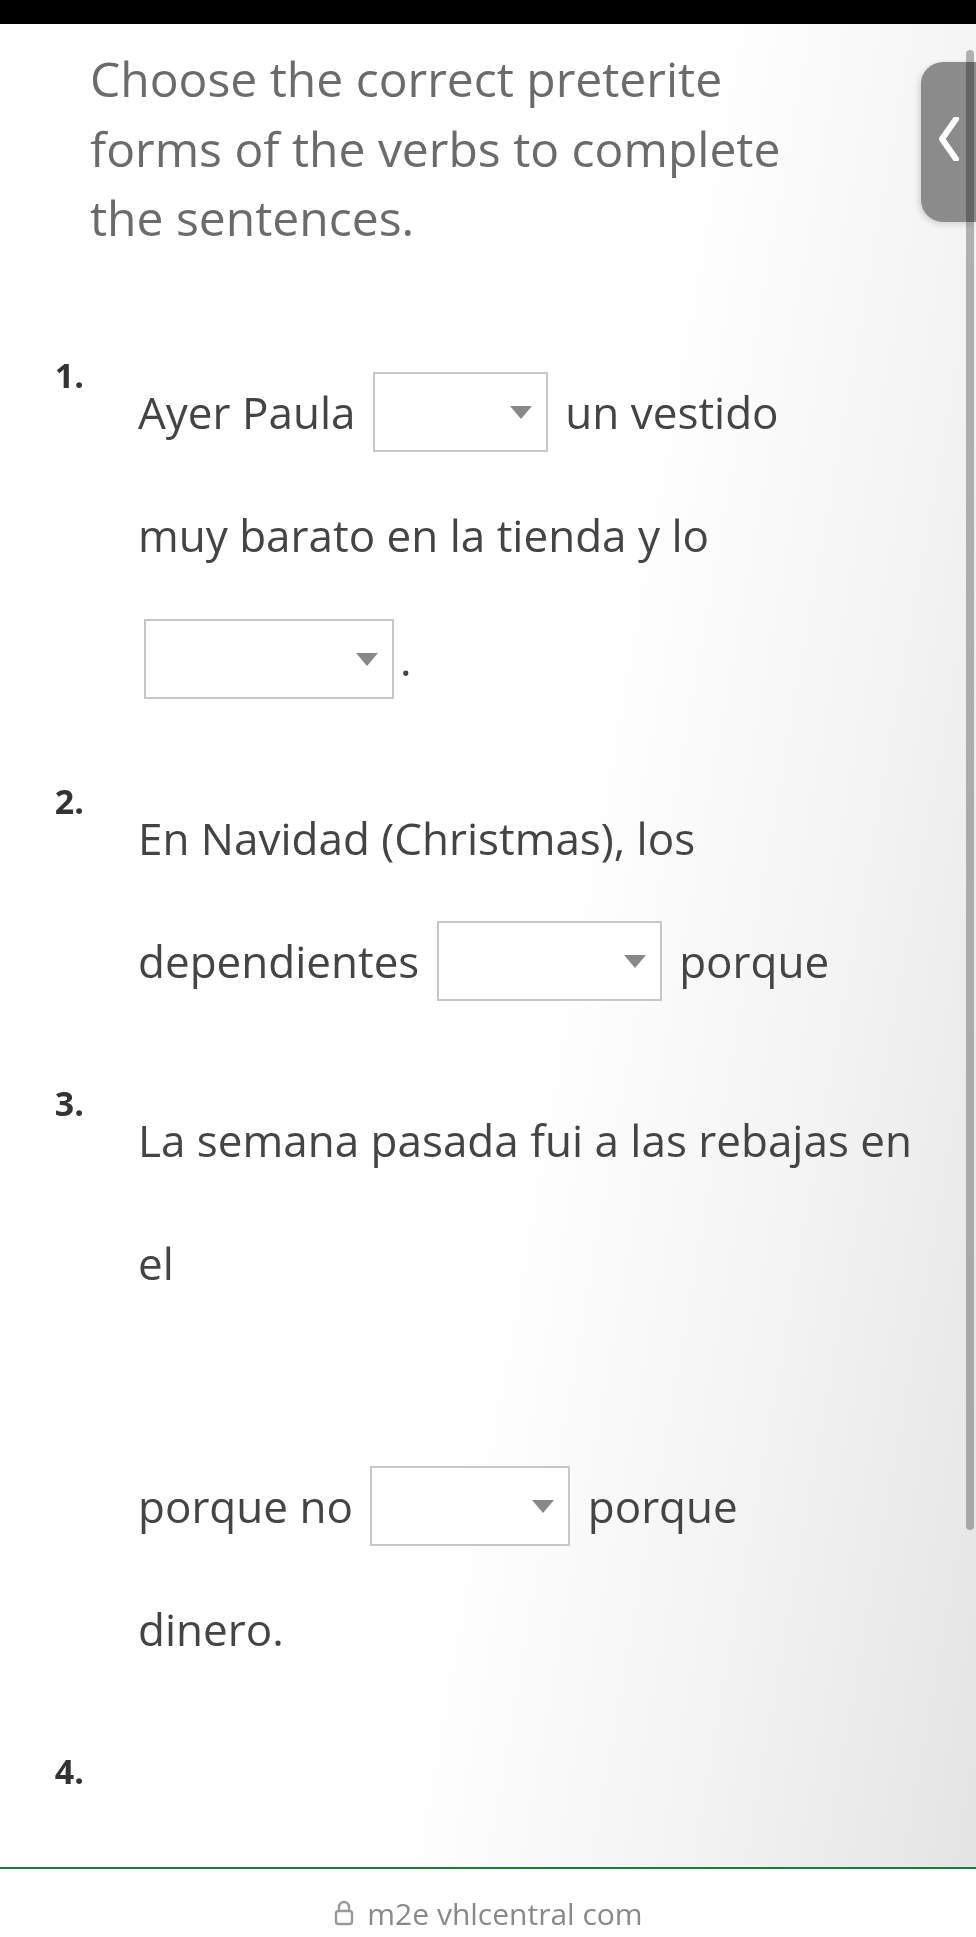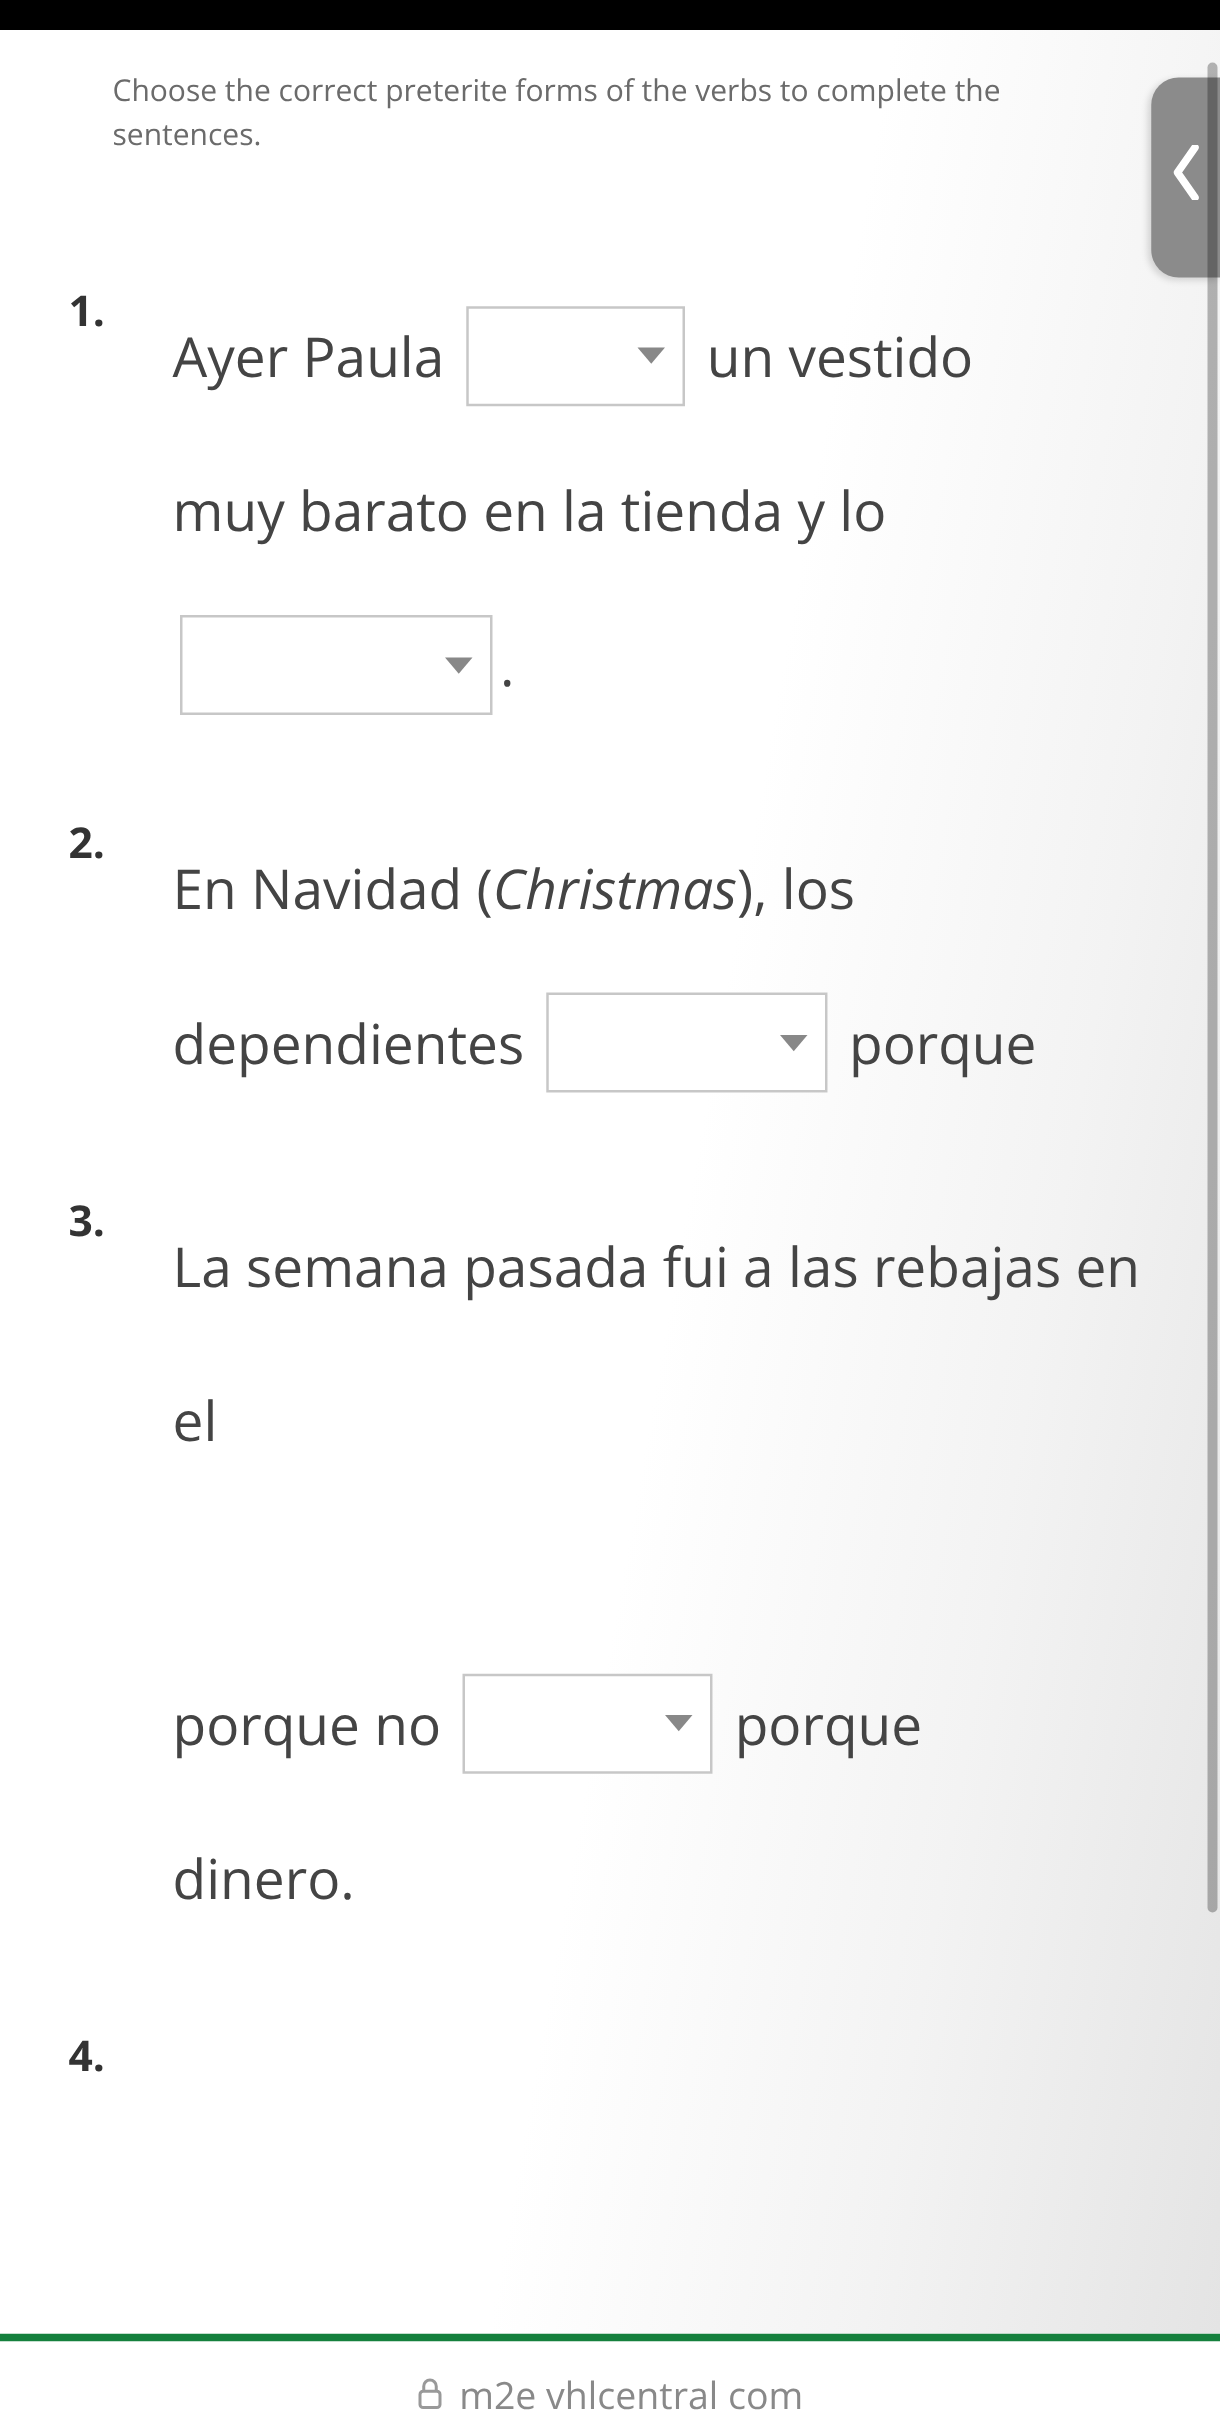--- a/index.html
+++ b/index.html
@@ -36,25 +36,24 @@
     align-items: center;
     justify-content: center;
     color: #fff;
     font-size: 48px;
     font-weight: 700;
     box-shadow: -2px 2px 6px rgba(0,0,0,0.15);
   }
   .side-tab svg { width: 26px; height: 44px; }
   .instructions {
     padding: 0 60px 0 90px;
-    font-size: 24px;
+    font-size: 48px;
     color: #6b6b6b;
     line-height: 1.45;
     width: 90%;
-    margin-top: 12px;
   }
   .questions {
     padding: 40px 40px 0 28px;
   }
   .q-row {
     display: flex;
     align-items: flex-start;
     margin-top: 55px;
   }
   .q-num {
@@ -69,21 +68,21 @@
   }
   .q-body {
     flex: 1;
     font-size: 44px;
     color: #444;
     line-height: 2.7;
     padding-left: 40px;
     padding-right: 20px;
   }
   .inline-text { vertical-align: middle; }
-  .italic { font-style: italic; }
+  .italic { }
   .dropdown {
     display: inline-flex;
     align-items: center;
     justify-content: flex-end;
     border: 2px solid #c7c7c7;
     background: #fff;
     height: 80px;
     vertical-align: middle;
     margin: 0 6px;
     padding: 0 14px 0 14px;
@@ -113,21 +112,21 @@
     right: 2px;
     width: 8px;
     height: 1480px;
     background: rgba(0,0,0,0.28);
     border-radius: 4px;
   }
   .bottom-bar {
     position: absolute;
     left: 0; right: 0; bottom: 0;
     height: 70px;
-    border-top: 6px solid #15803d;
+    border-top: 2px solid #15803d;
     background: #fff;
     display: flex;
     align-items: center;
     justify-content: center;
     color: #898989;
     font-size: 30px;
     gap: 12px;
     overflow: hidden;
   }
   .lock-icon svg { width: 22px; height: 28px; display:block; }

